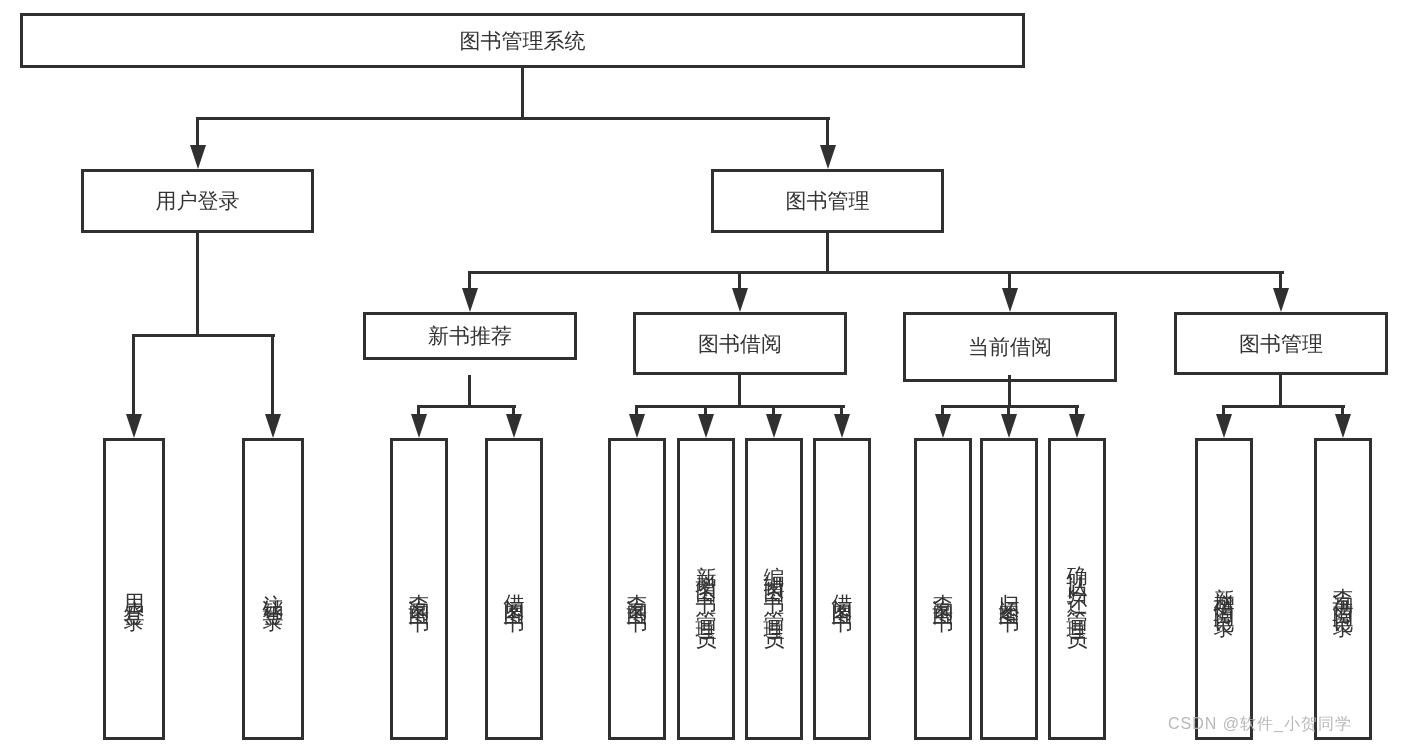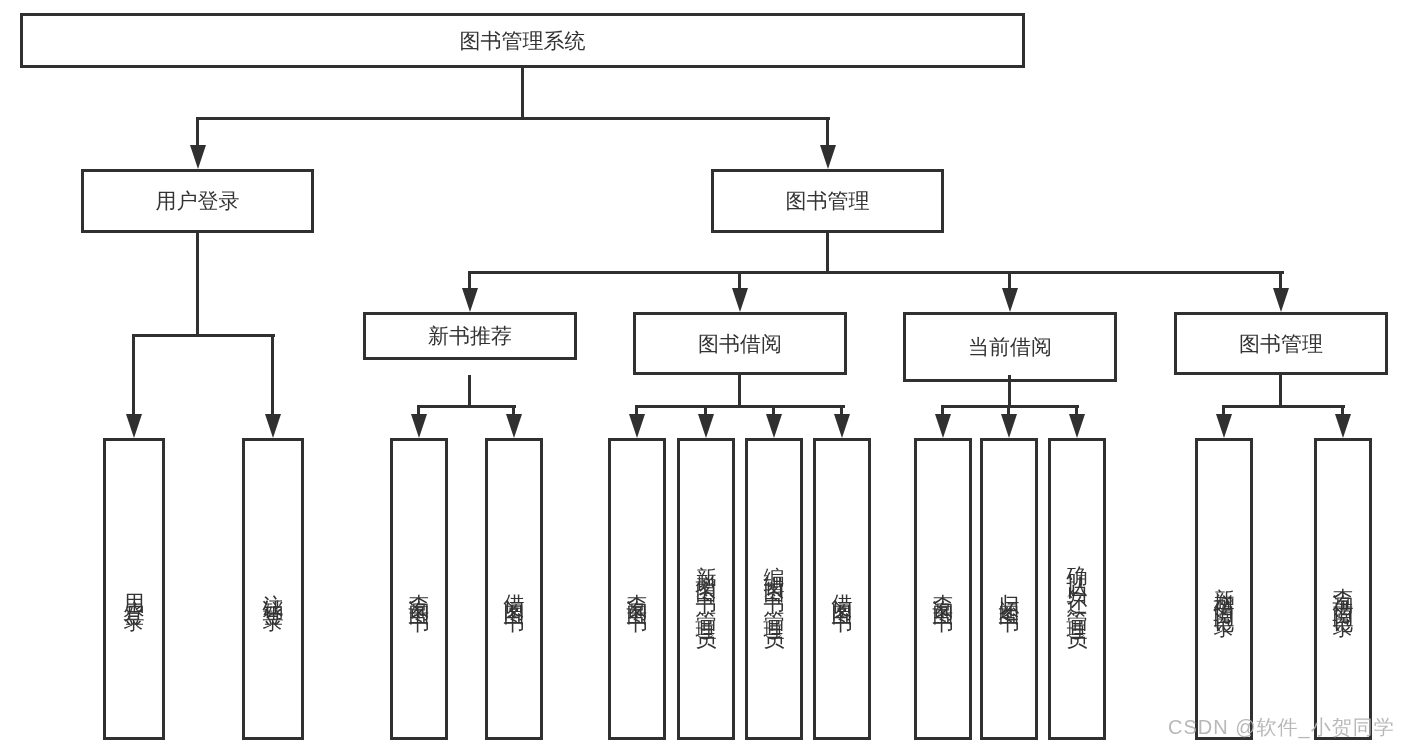--- a/index.html
+++ b/index.html
@@ -17,21 +17,21 @@
   }
   .vbox.sp-lg{letter-spacing:9px;}
   .line{position:absolute;background:#303030;}
   .arrow{
     position:absolute;width:0;height:0;
     border-left:8px solid transparent;border-right:8px solid transparent;
     border-top:24px solid #303030;
   }
   .watermark{
     position:absolute;left:1168px;top:714px;z-index:10;
-    font-size:20px;letter-spacing:1px;color:rgba(178,178,178,0.92);
+    font-size:16px;letter-spacing:1px;color:rgba(178,178,178,0.92);
   }
 </style>
 </head>
 <body>
 
 <div class="stage">
 
   <div class="box" style="left:20px;top:13px;width:1005px;height:55px;">图书管理系统</div>
 
   <div class="line" style="left:521px;top:68px;width:3px;height:50px;"></div>

